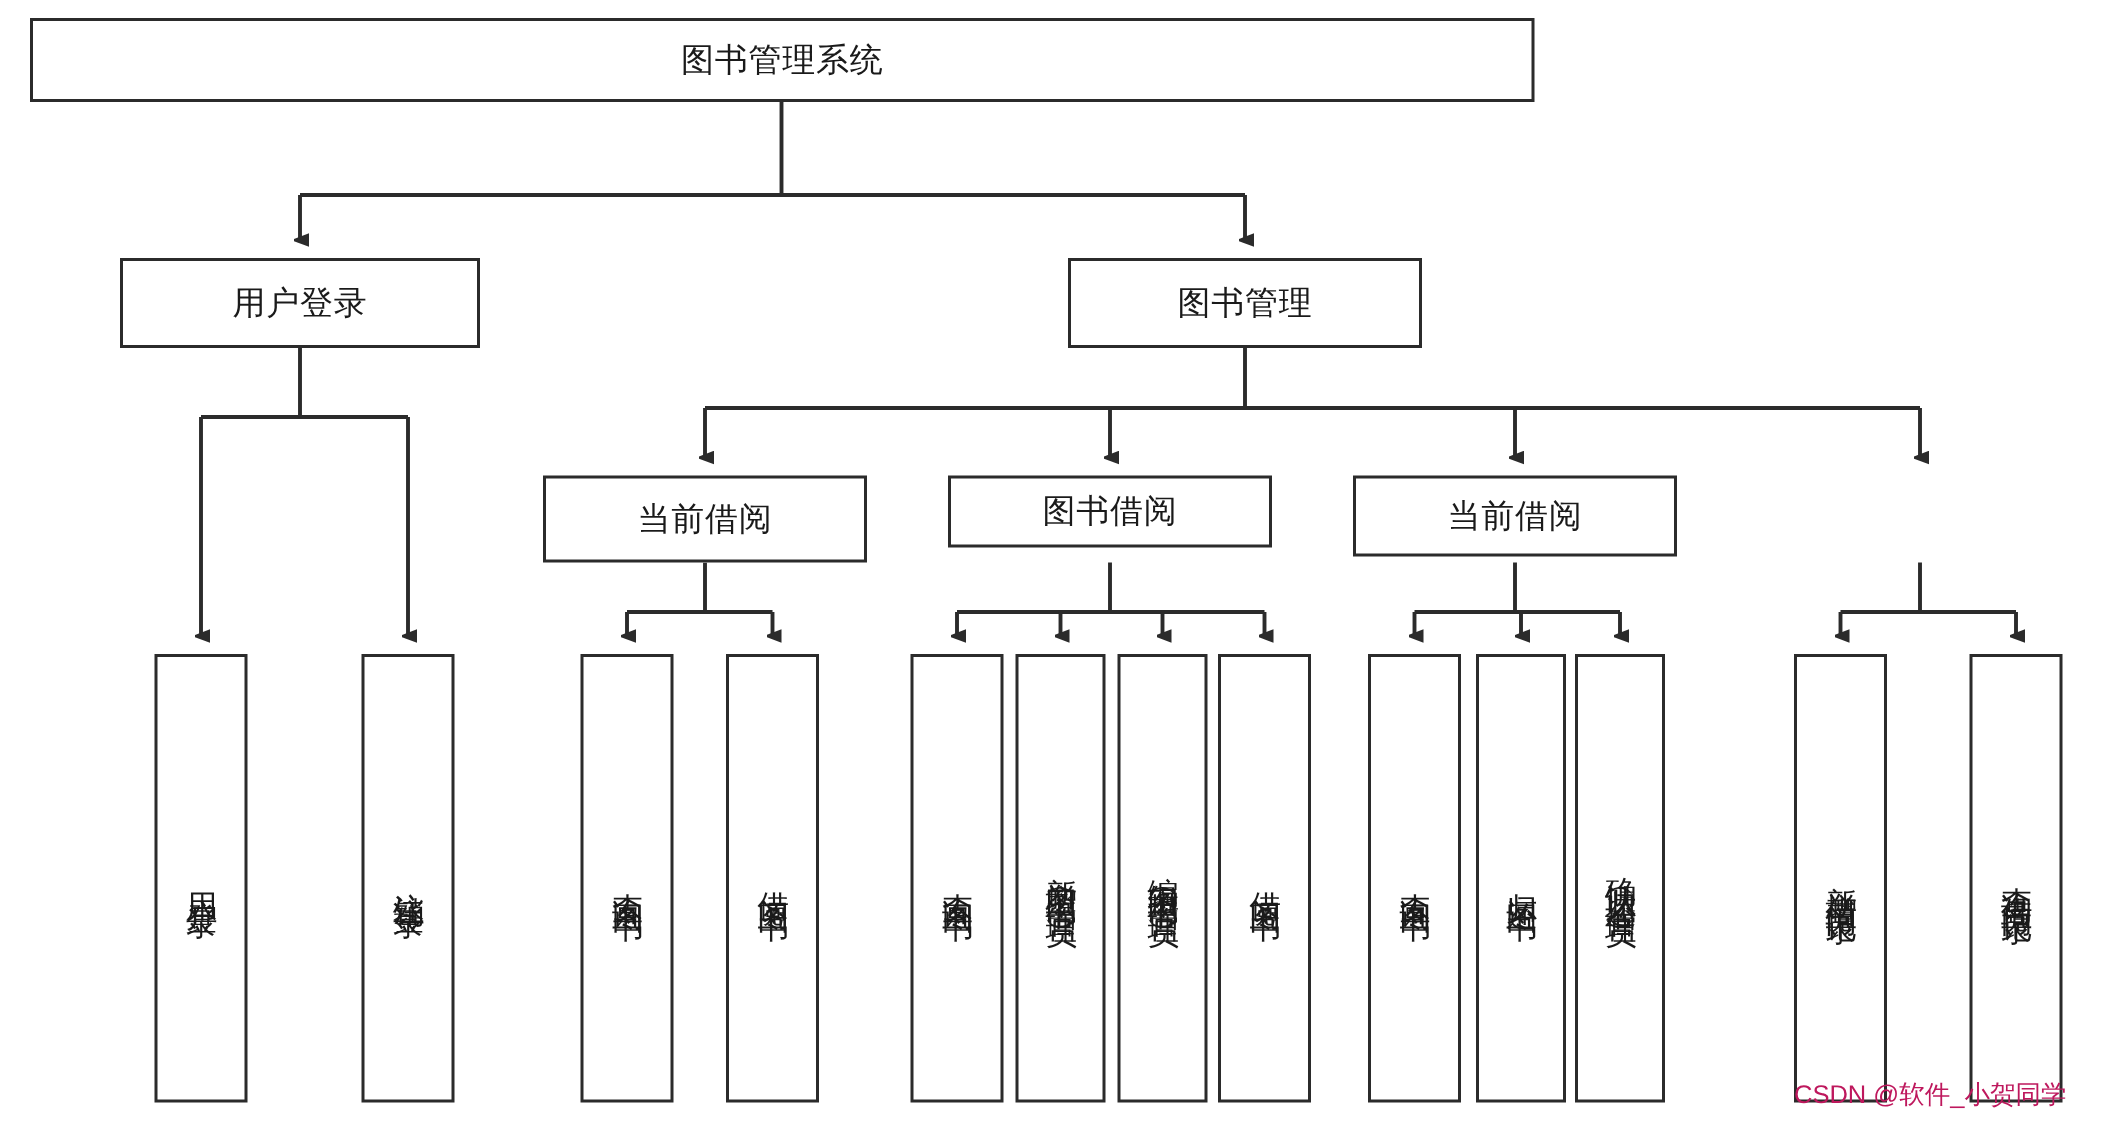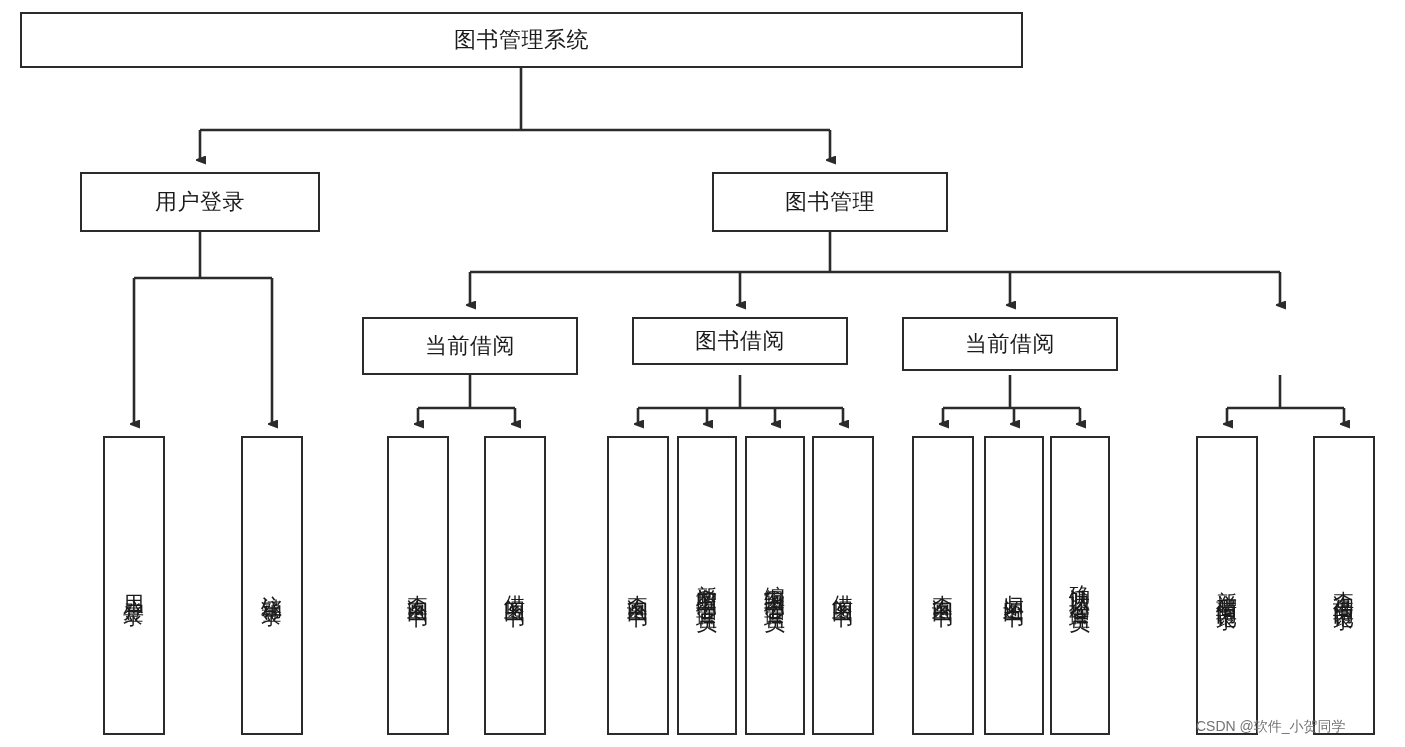--- a/index.html
+++ b/index.html
@@ -54,22 +54,22 @@
   }
   .node-leaf .label {
     writing-mode: vertical-rl;
     text-orientation: upright;
     font-size: 21px;
     letter-spacing: 4px;
     line-height: 1;
   }
   .watermark {
     position: absolute;
-    font-size: 14px;
-    color: #737373;
+    font-size: 17px;
+    color: #be185d;
     white-space: nowrap;
     user-select: none;
   }
 </style>
 </head>
 <body>
 
 <div id="diagram-root">
 
   <svg class="connectors" viewBox="0 0 1405 747" xmlns="http://www.w3.org/2000/svg">

